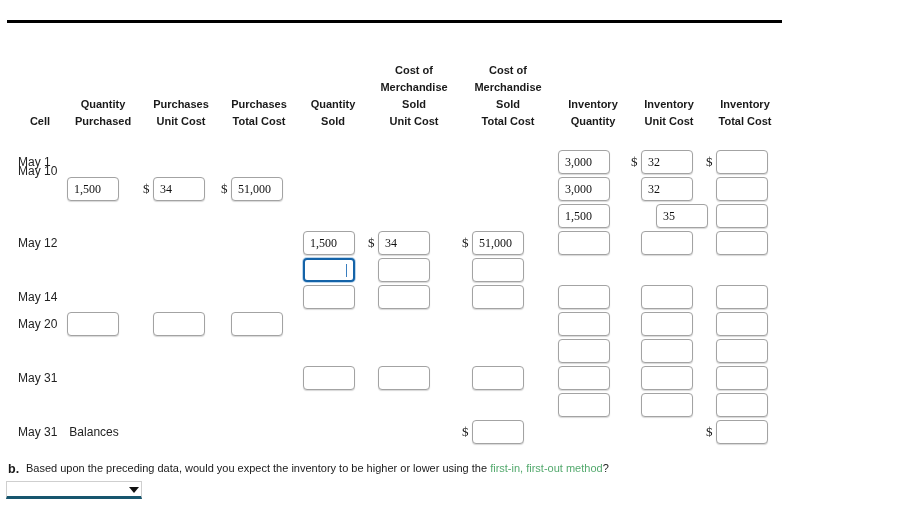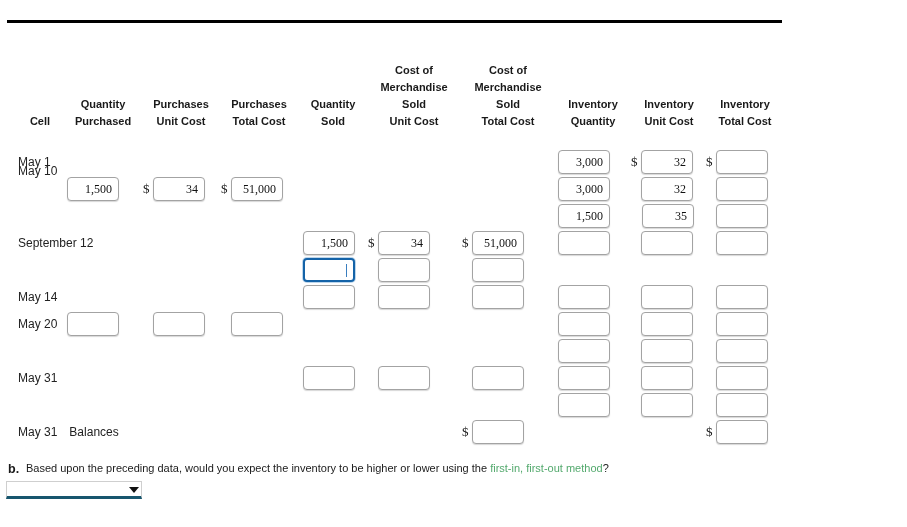--- a/index.html
+++ b/index.html
@@ -82,21 +82,20 @@
   .cell-box {
     position: absolute;
     height: 24px;
     background: #ffffff;
     border: 1px solid #a3a3a3;
     border-radius: 4px;
     box-shadow: 0 1px 1px rgba(0,0,0,0.16);
     font-family: "Liberation Serif", "DejaVu Serif", serif;
     font-size: 12px;
     color: #111111;
-    text-align: right;
     padding: 0 6px;
     line-height: 22px;
     outline: none;
   }
   .cell-box.focused {
     border: 2px solid #1463a8;
     box-shadow: 0 0 0 1px #bcd6ec;
     padding: 0 5px;
     line-height: 20px;
   }
@@ -233,23 +232,23 @@
     <div class="row-label" style="left: 18px; top: 152px;"><span>May 10</span></div>
     <input type="text" class="cell-box" value="1,500" style="left: 67px; top: 165px; width: 52px;">
     <span class="dollar" style="left: 143px; top: 165px;">$</span>
     <input type="text" class="cell-box" value="34" style="left: 153px; top: 165px; width: 52px;">
     <span class="dollar" style="left: 221px; top: 165px;">$</span>
     <input type="text" class="cell-box" value="51,000" style="left: 231px; top: 165px; width: 52px;">
     <input type="text" class="cell-box" value="3,000" style="left: 558px; top: 165px; width: 52px;">
     <input type="text" class="cell-box" value="32" style="left: 641px; top: 165px; width: 52px;">
     <input type="text" class="cell-box" style="left: 716px; top: 165px; width: 52px;">
     <input type="text" class="cell-box" value="1,500" style="left: 558px; top: 192px; width: 52px;">
-    <input type="text" class="cell-box" value="35" style="left: 642px; top: 192px; width: 52px;">
+    <input type="text" class="cell-box" value="35" style="left: 656px; top: 192px; width: 52px;">
     <input type="text" class="cell-box" style="left: 716px; top: 192px; width: 52px;">
-    <div class="row-label" style="left: 18px; top: 224px;"><span>September 12</span></div>
+    <div class="row-label" style="left: 18px; top: 224px;"><span>May 12</span></div>
     <input type="text" class="cell-box" value="1,500" style="left: 303px; top: 219px; width: 52px;">
     <span class="dollar" style="left: 368px; top: 219px;">$</span>
     <input type="text" class="cell-box" value="34" style="left: 378px; top: 219px; width: 52px;">
     <span class="dollar" style="left: 462px; top: 219px;">$</span>
     <input type="text" class="cell-box" value="51,000" style="left: 472px; top: 219px; width: 52px;">
     <input type="text" class="cell-box" style="left: 558px; top: 219px; width: 52px;">
     <input type="text" class="cell-box" style="left: 641px; top: 219px; width: 52px;">
     <input type="text" class="cell-box" style="left: 716px; top: 219px; width: 52px;">
     <input type="text" class="cell-box focused" style="left: 303px; top: 246px; width: 52px;">
     <span class="caret" style="left: 346px; top: 252px;"></span>

